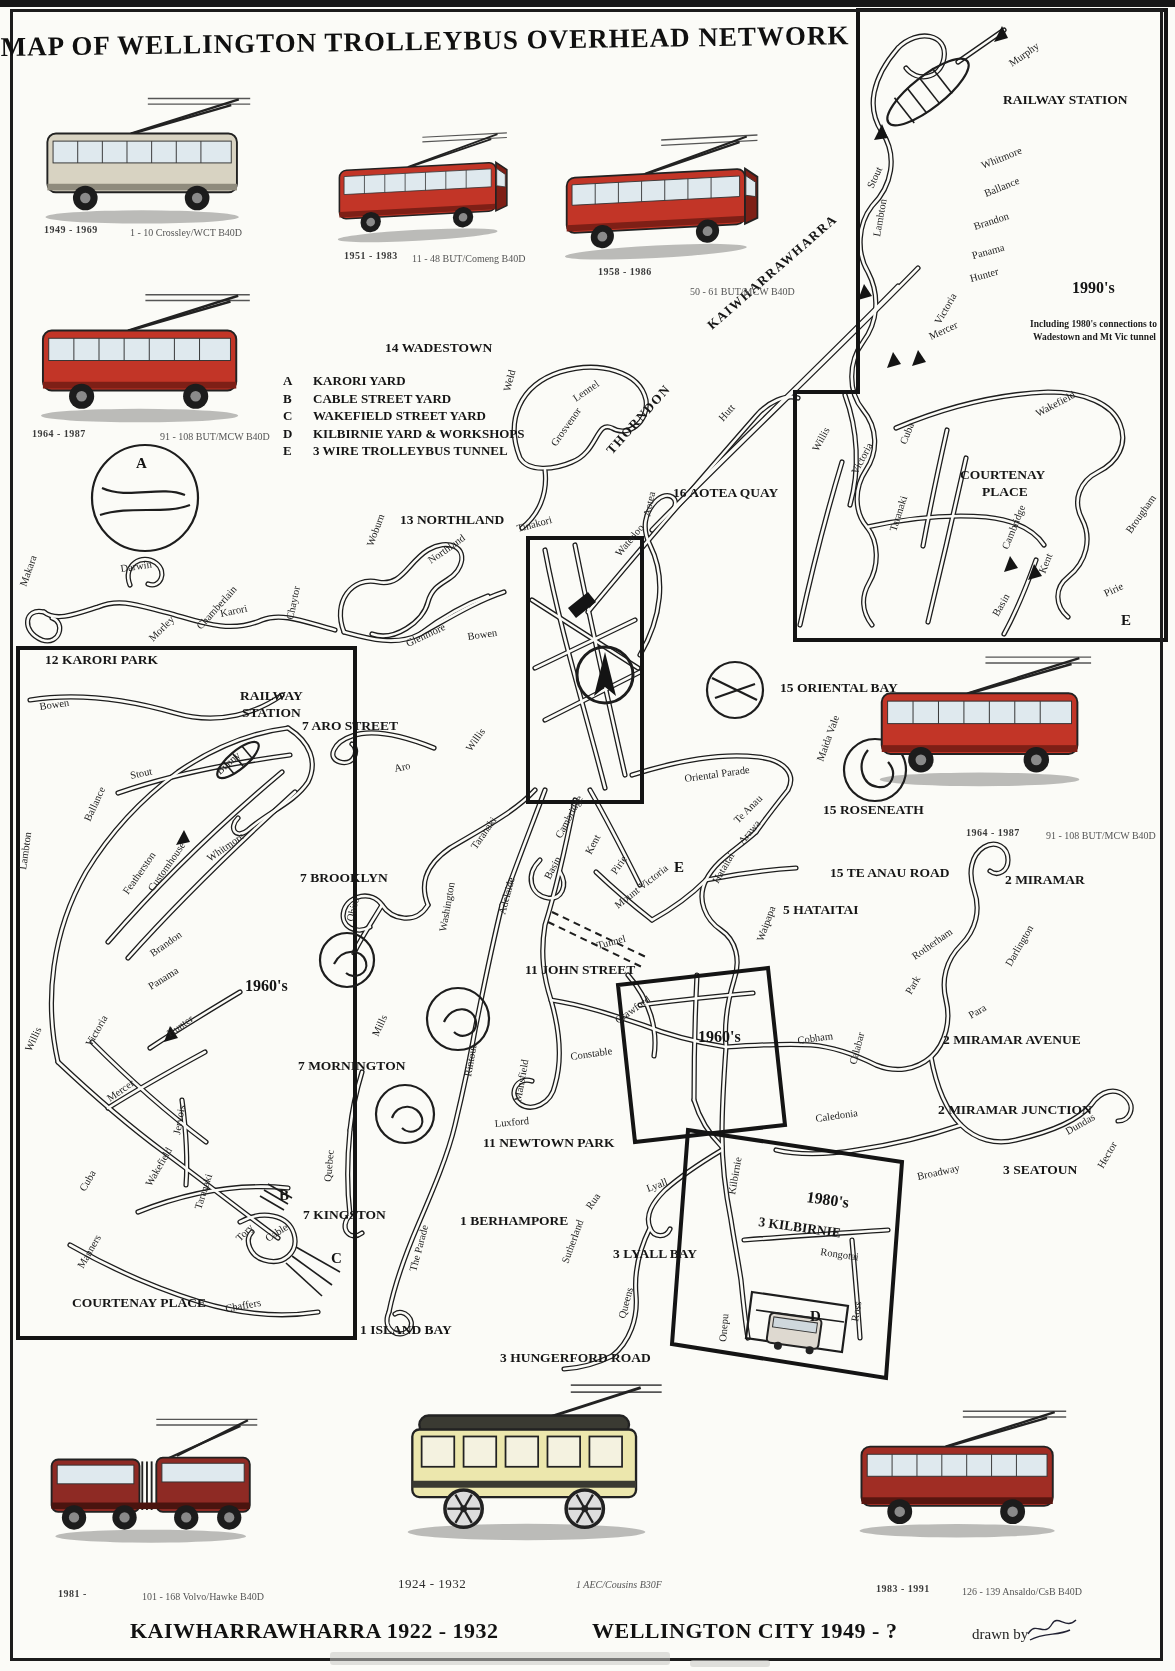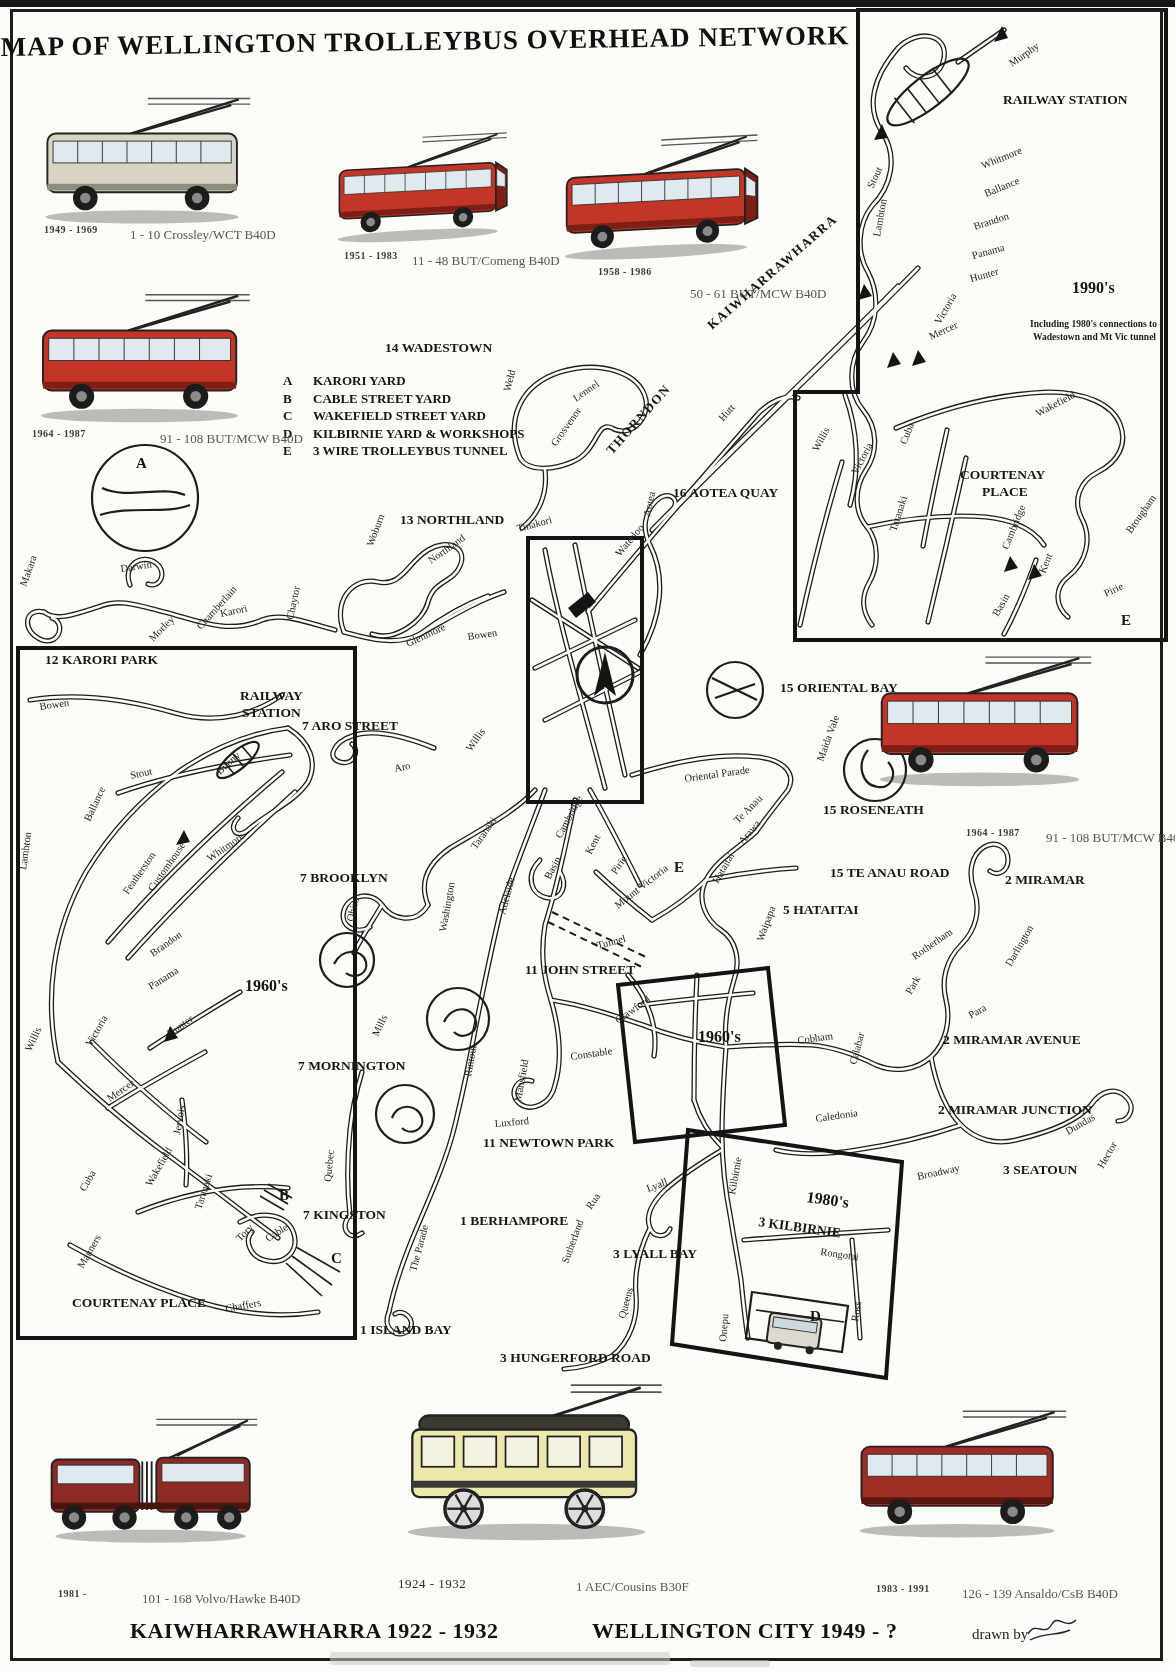--- a/index.html
+++ b/index.html
@@ -11,21 +11,21 @@
   #page-title{position:absolute;left:0;top:26px;width:850px;text-align:center;font-weight:bold;
         font-size:27px;letter-spacing:1px;color:#101010;transform:rotate(-0.8deg);}
   #legend{position:absolute;left:283px;top:372px;}
   .legend-row{display:flex;font-weight:bold;font-size:13px;line-height:17.5px;color:#151515;}
   .legend-key{width:30px;}
   .bus{position:absolute;}
   .bus svg{width:100%;height:100%;}
   .cap{position:absolute;white-space:nowrap;color:#3b3b3b;}
   .cap-years{font-weight:bold;font-size:10px;letter-spacing:.5px;}
   .cap-years-lg{font-weight:normal;font-size:13px;letter-spacing:.5px;color:#2c2c2c;}
-  .cap-fleet{font-size:13px;color:#555;}
+  .cap-fleet{font-size:10px;color:#555;}
   .ftitle{position:absolute;font-weight:bold;font-size:22px;letter-spacing:.5px;color:#111;white-space:nowrap;}
   .fcredit{position:absolute;font-weight:normal;font-size:15px;color:#222;}
   .smudge{position:absolute;background:#c8c8c4;opacity:.55;border-radius:3px;}
   
   .road{fill:none;stroke:#1d1d1d;stroke-width:5.2;stroke-linecap:round;stroke-linejoin:round;}
   .road-core{fill:none;stroke:#fbfbf7;stroke-width:2.6;stroke-linecap:round;stroke-linejoin:round;}
   .thin{fill:none;stroke:#1d1d1d;stroke-width:2.2;}
   .thin15{fill:none;stroke:#1d1d1d;stroke-width:1.6;}
   .box{fill:none;stroke:#141414;stroke-width:4;}
   .dash{fill:none;stroke:#1d1d1d;stroke-width:2;stroke-dasharray:7 5;}
@@ -634,21 +634,21 @@
         <circle cx="162" cy="112" r="16" fill="#ddd" stroke="#222" stroke-width="3"></circle>
         <circle cx="162" cy="112" r="3" fill="#222"></circle>
         <line x1="162" y1="112" x2="176.0" y2="112.0" stroke="#222" stroke-width="2"></line>
         <line x1="162" y1="112" x2="169.0" y2="124.1" stroke="#222" stroke-width="2"></line>
         <line x1="162" y1="112" x2="155.0" y2="124.1" stroke="#222" stroke-width="2"></line>
         <line x1="162" y1="112" x2="148.0" y2="112.0" stroke="#222" stroke-width="2"></line>
         <line x1="162" y1="112" x2="155.0" y2="99.9" stroke="#222" stroke-width="2"></line>
         <line x1="162" y1="112" x2="169.0" y2="99.9" stroke="#222" stroke-width="2"></line>
       </svg></div>
     <span class="cap cap-years-lg" style="left: 398px; top: 1576px;">1924 - 1932</span>
-    <span class="cap cap-fleet" style="left: 576px; top: 1579px;">1 AEC/Cousins B30F</span>
+    <span class="cap cap-fleet" style="left: 576px; top: 1579px; font-style: italic;">1 AEC/Cousins B30F</span>
     <div class="bus" style="left: 850px; top: 1348px; width: 220px; height: 200px;"><svg viewBox="0 0 230 150" preserveAspectRatio="xMidYMax meet">
         <line x1="118" y1="7" x2="226" y2="7" stroke="#555" stroke-width="1.5"></line>
         <line x1="118" y1="13" x2="226" y2="13" stroke="#555" stroke-width="1.5"></line>
         <line x1="100" y1="44" x2="214" y2="8" stroke="#222" stroke-width="2.5"></line>
         <line x1="88" y1="48" x2="206" y2="14" stroke="#222" stroke-width="2.5"></line>
         <ellipse cx="112" cy="132" rx="102" ry="7" fill="rgba(40,40,40,.3)"></ellipse>
         <rect x="12" y="44" width="200" height="62" rx="9" fill="#a02d24" stroke="#222" stroke-width="2"></rect>
         <rect x="18" y="52" width="188" height="23" fill="#dfe9ee" stroke="#333" stroke-width="1"></rect>
         <line x1="44" y1="52" x2="44" y2="75" stroke="#333" stroke-width="1"></line>
         <line x1="70" y1="52" x2="70" y2="75" stroke="#333" stroke-width="1"></line>

